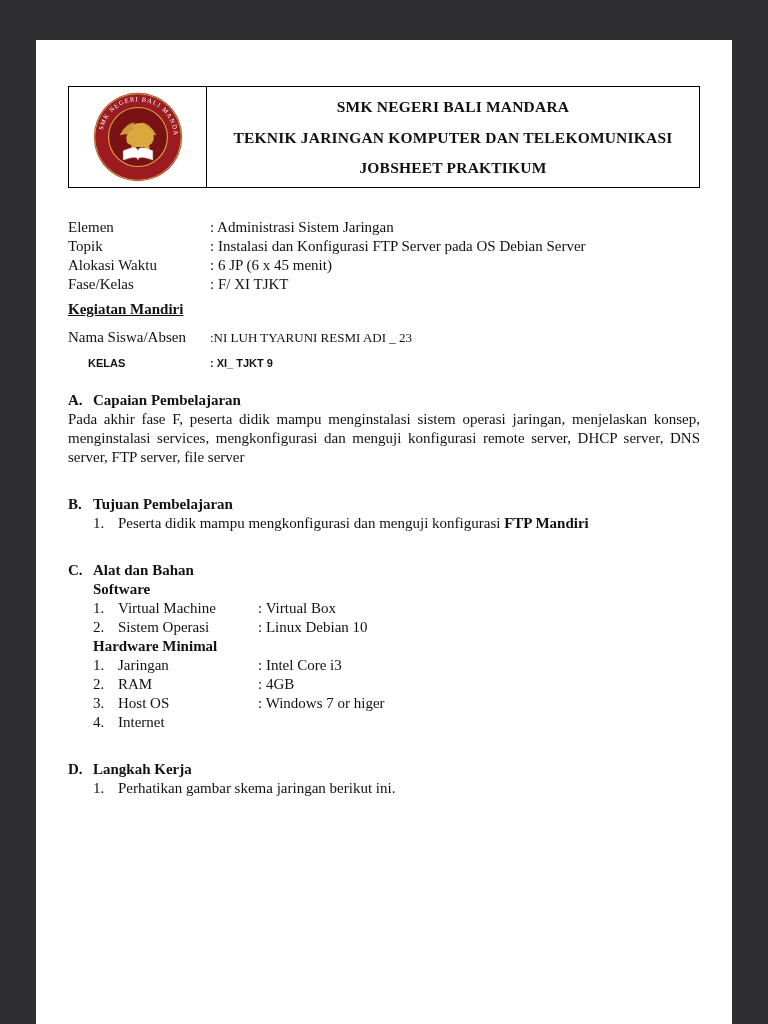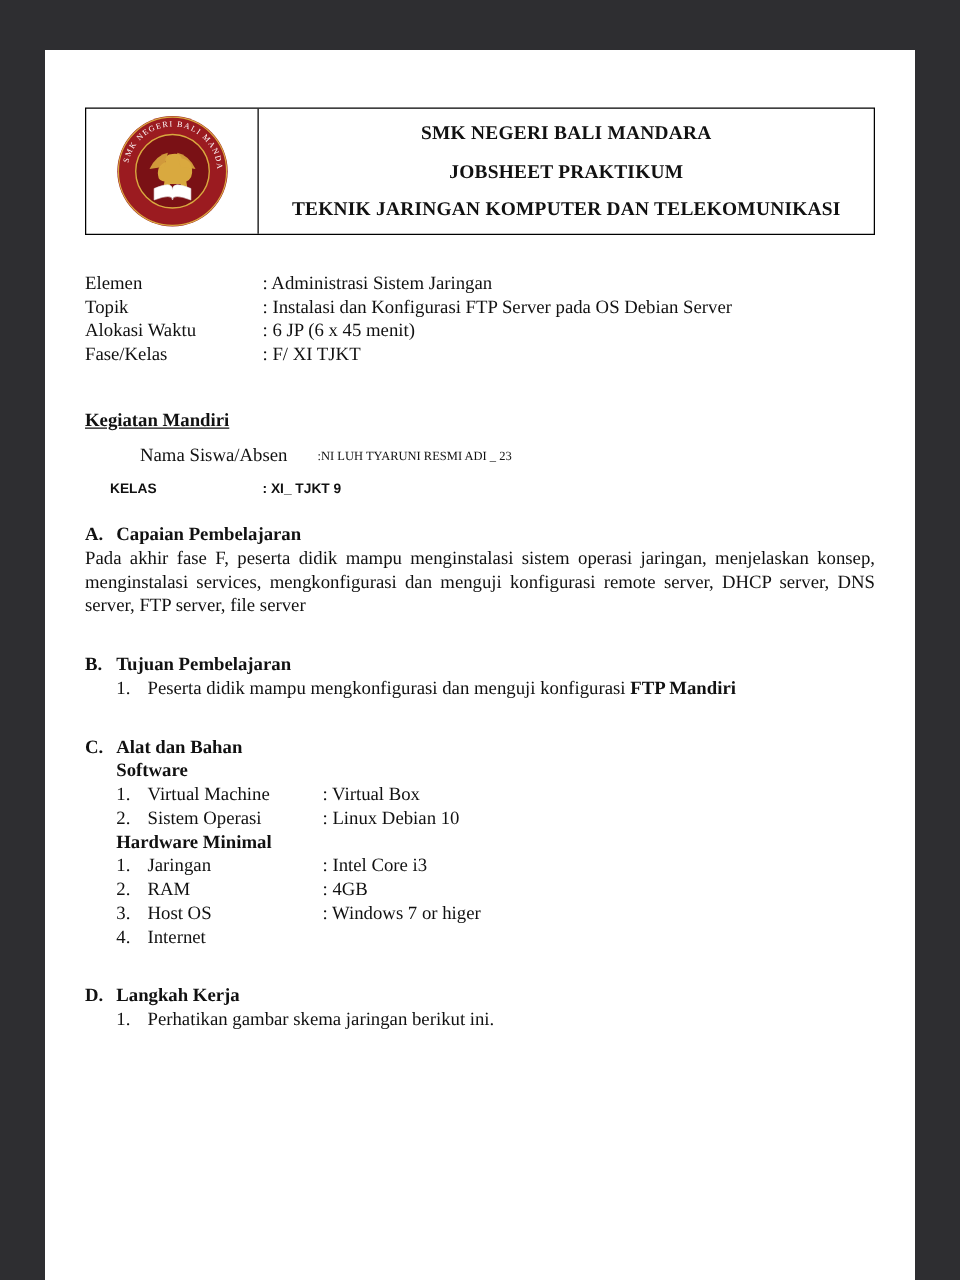--- a/index.html
+++ b/index.html
@@ -33,24 +33,24 @@
     flex:1;display:flex;flex-direction:column;justify-content:space-between;
     text-align:center;padding:10px 6px;font-weight:bold;font-size:15.5px;
     letter-spacing:.2px;
   }
   
   .info-block{margin-top:30px;}
   .info-row{display:flex;justify-content:center;}
   .info-label{width:142px;flex:none;}
   .info-value{flex:1;}
   
-  .kegiatan-title{margin-top:34px;font-weight:bold;text-decoration:underline;}
-  .nama-row{display:flex;margin-top:9px;margin-left:44px;}
+  .kegiatan-title{margin-top:6px;font-weight:bold;text-decoration:underline;}
+  .nama-row{display:flex;margin-top:9px;}
   .nama-label{width:142px;flex:none;}
-  .nama-value{flex:1;font-size:10px;}
+  .nama-value{flex:1;font-size:13px;}
   .kelas-row{
     display:flex;margin-top:9px;
     font-family:"Liberation Sans",sans-serif;font-size:11px;font-weight:bold;
     line-height:15px;
   }
   .kelas-label{width:142px;flex:none;padding-left:20px;}
   
   .section{margin-top:20px;}
   .section.gap-lg{margin-top:28px;}
   .sec-head{display:flex;font-weight:bold;}
@@ -85,22 +85,22 @@
 
         <path d="M38 56 q-3-10 6-14 q-1-7 6-7 q7-1 8 4 q8 1 9 9 q1 8-5 11 l1 6 h-5 l-1-4 h-9 l-1 4 h-5 l1-6 q-4-1-5-3 z" fill="var(--logo-gold)"></path>
         <path d="M30 48 q6-12 16-14 l-3 12 z" fill="var(--logo-gold)" opacity="0.9"></path>
         <path d="M70 48 q-6-12 -16-14 l3 12 z" fill="var(--logo-gold)" opacity="0.9"></path>
 
         <path d="M34 65 q16-7 16 1 q0-8 16-1 v10 q-16-6-16 0 q0-6-16 0 z" fill="#ffffff" stroke="#e8e8e8" stroke-width="0.5"></path>
       </svg>
     </div>
     <div class="header-text">
       <div>SMK NEGERI BALI MANDARA</div>
+      <div>TEKNIK JARINGAN KOMPUTER DAN TELEKOMUNIKASI</div>
       <div>JOBSHEET PRAKTIKUM</div>
-      <div>TEKNIK JARINGAN KOMPUTER DAN TELEKOMUNIKASI</div>
     </div>
   </div>
 
   <div class="info-block">
     <div class="info-row">
       <span class="info-label">Elemen</span>
       <span class="info-value">: Administrasi Sistem Jaringan</span>
     </div>
     <div class="info-row">
       <span class="info-label">Topik</span>

